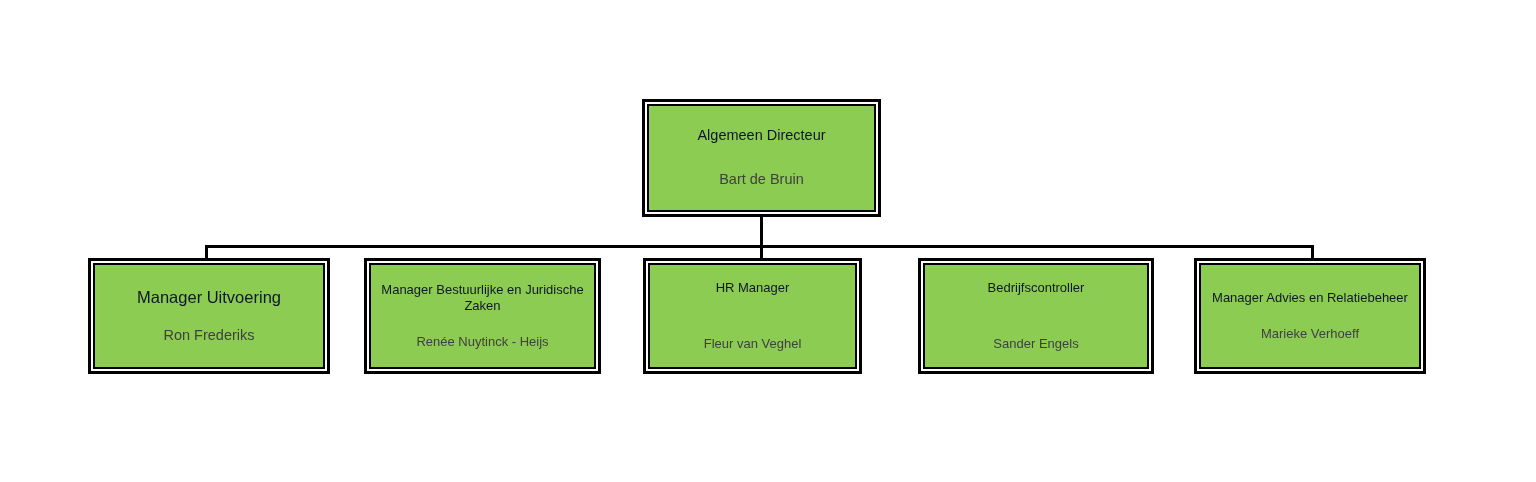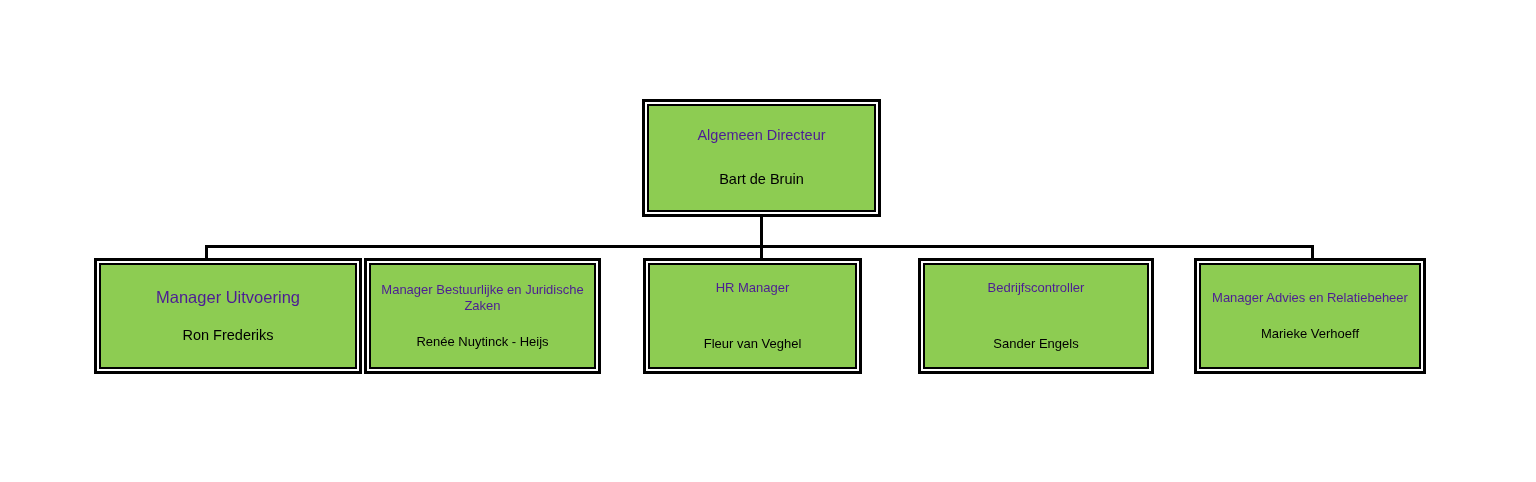--- a/index.html
+++ b/index.html
@@ -34,26 +34,26 @@
     height: 100%;
     border: 2px solid #000000;
     background: #8DCC52;
     display: flex;
     flex-direction: column;
     align-items: center;
     justify-content: center;
     text-align: center;
   }
   .node-title {
-    color: #4c1d95;
+    color: #0f172a;
     line-height: 1.22;
     padding: 0 6px;
   }
   .node-person {
-    color: #000000;
+    color: #404040;
     line-height: 1.22;
     padding: 0 6px;
   }
 
   
   .root .node-title   { font-size: 14.5px; }
   .root .node-person  { font-size: 14.5px; margin-top: 26px; }
 
   
   .child .node-title  { font-size: 13px; }
@@ -87,21 +87,21 @@
 
   <div class="connector" style="left:1311px; top:245px; width:3px; height:16px;"></div>
 
   <div class="node root" style="left:642px; top:99px; width:239px; height:118px;">
     <div class="node-inner">
       <div class="node-title">Algemeen Directeur</div>
       <div class="node-person">Bart de Bruin</div>
     </div>
   </div>
 
-  <div class="node child large" style="left:94px; top:258px; width:268px; height:116px;">
+  <div class="node child large" style="left:88px; top:258px; width:242px; height:116px;">
     <div class="node-inner">
       <div class="node-title">Manager Uitvoering</div>
       <div class="node-person">Ron Frederiks</div>
     </div>
   </div>
 
   <div class="node child twoline" style="left:364px; top:258px; width:237px; height:116px;">
     <div class="node-inner">
       <div class="node-title">Manager Bestuurlijke en Juridische Zaken</div>
       <div class="node-person">Renée Nuytinck - Heijs</div>

